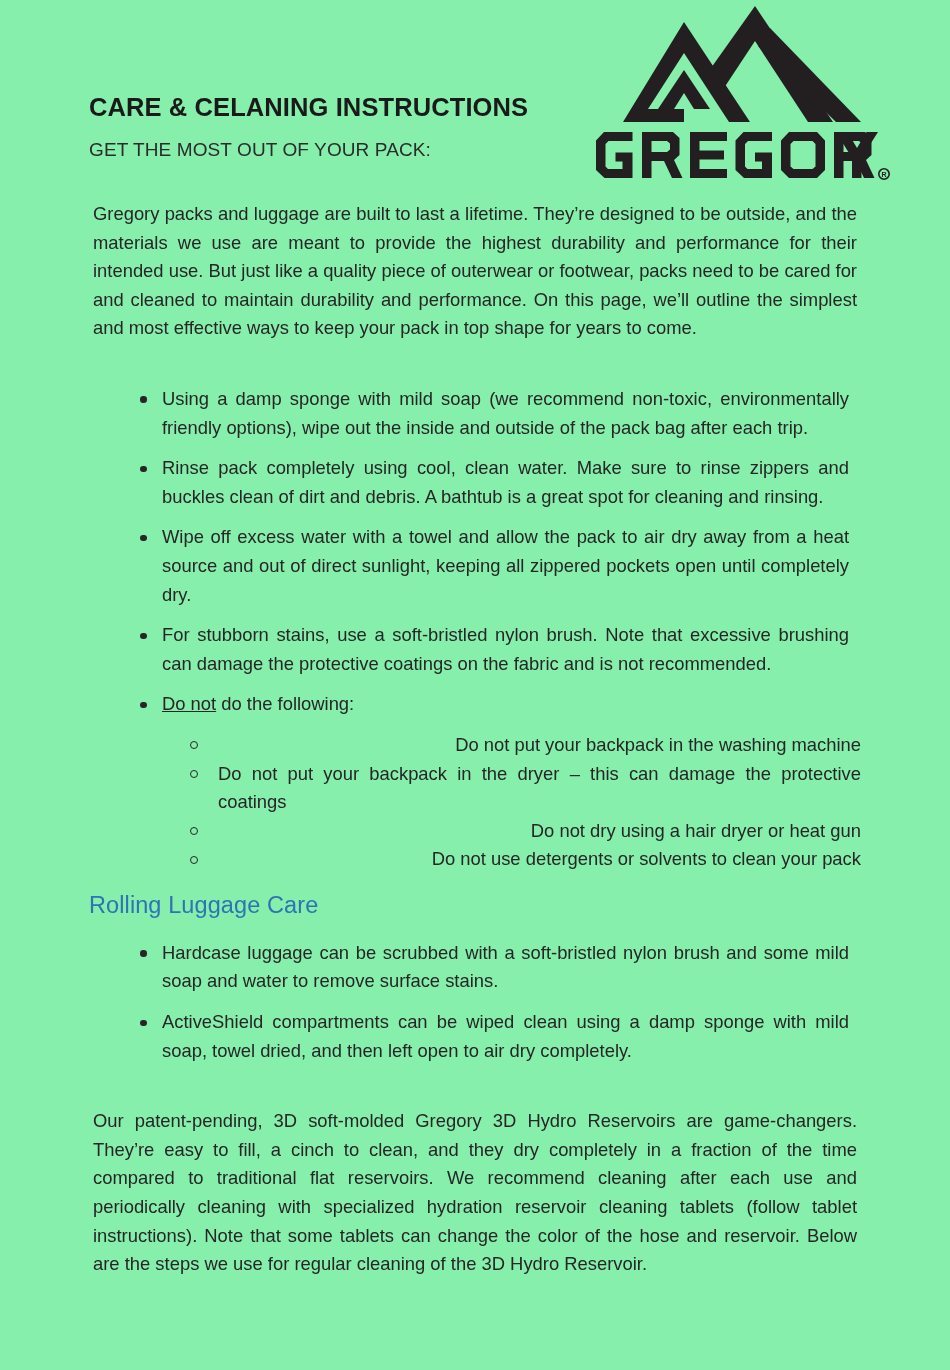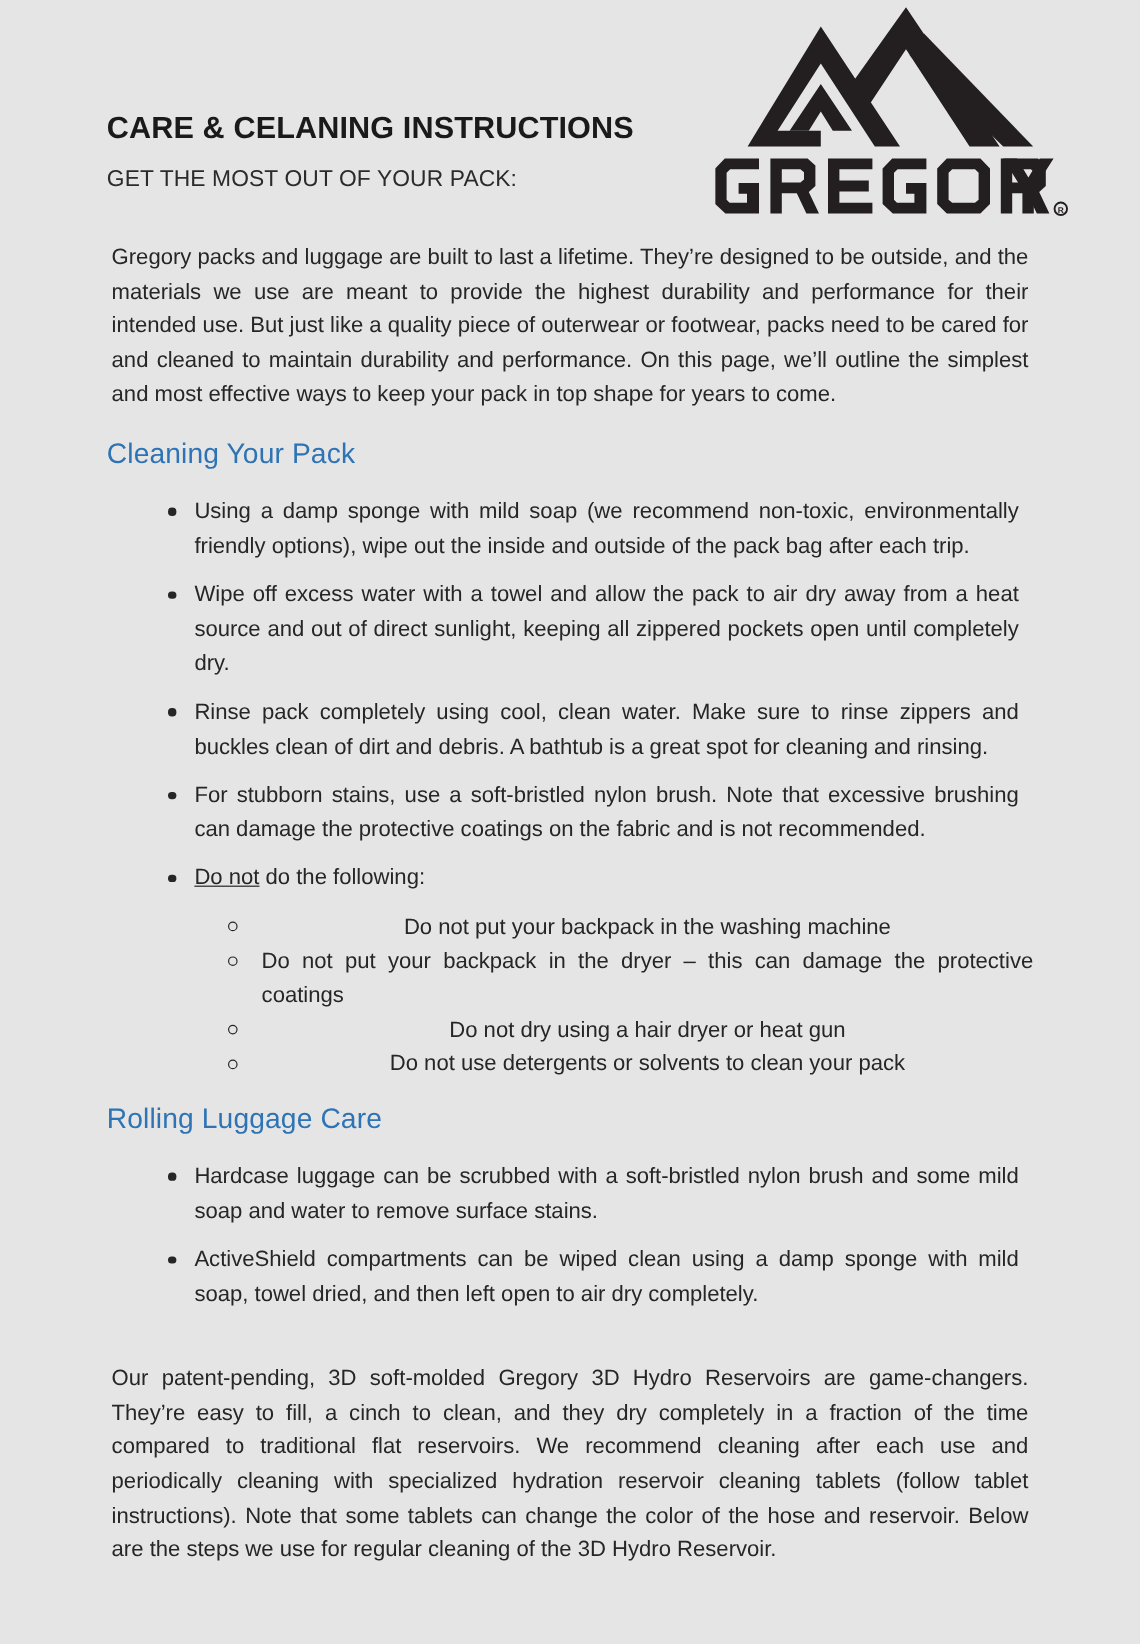--- a/index.html
+++ b/index.html
@@ -14,21 +14,21 @@
     overflow: hidden;
     font-family: "Liberation Sans", sans-serif;
     color: #262626;
     -webkit-font-smoothing: antialiased;
   }
 
   .page {
     position: relative;
     width: 950px;
     height: 1370px;
-    background: #e5e5e5;
+    background: #86efac;
     box-sizing: border-box;
   }
 
   
   .header {
     position: absolute;
     left: 0;
     top: 0;
     width: 950px;
     height: 192px;
@@ -152,21 +152,21 @@
     position: relative;
     padding-left: 68px;
     font-size: 18.4px;
     line-height: 28.6px;
     text-align: justify;
     text-justify: inter-word;
     color: #262626;
     margin: 0;
   }
   ul.level2 > li > .li-text { display: block; }
-  ul.level2 > li > .li-text.nojustify { text-align: center; }
+  ul.level2 > li > .li-text.nojustify { text-align: right; }
 
   ul.level2 > li > .marker-circle {
     position: absolute;
     left: 40px;
     top: 10.5px;
     width: 8px;
     height: 8px;
     border: 1.3px solid #262626;
     border-radius: 50%;
     box-sizing: border-box;
@@ -252,35 +252,34 @@
       </svg>
     </div>
   </div>
 
   <div class="content">
 
     <p class="body">Gregory packs and luggage are built to last a lifetime. They’re designed to be outside, and the materials we use are meant to provide the highest durability and performance for their intended use. But just like a quality piece of outerwear or footwear, packs need to be cared for and cleaned to maintain durability and performance. On this page, we’ll outline the simplest and most effective ways to keep your pack in top shape for years to come.</p>
 
     <div class="spacer-after-intro"></div>
 
-    <h2 class="section">Cleaning Your Pack</h2>
     <div class="spacer-after-h2"></div>
 
     <ul class="level1">
       <li>
         <span class="marker-disc"></span>
         <span class="li-text">Using a damp sponge with mild soap (we recommend non-toxic, environmentally friendly options), wipe out the inside and outside of the pack bag after each trip.</span>
       </li>
       <li>
         <span class="marker-disc"></span>
+        <span class="li-text">Rinse pack completely using cool, clean water. Make sure to rinse zippers and buckles clean of dirt and debris. A bathtub is a great spot for cleaning and rinsing.</span>
+      </li>
+      <li>
+        <span class="marker-disc"></span>
         <span class="li-text">Wipe off excess water with a towel and allow the pack to air dry away from a heat source and out of direct sunlight, keeping all zippered pockets open until completely dry.</span>
-      </li>
-      <li>
-        <span class="marker-disc"></span>
-        <span class="li-text">Rinse pack completely using cool, clean water. Make sure to rinse zippers and buckles clean of dirt and debris. A bathtub is a great spot for cleaning and rinsing.</span>
       </li>
       <li>
         <span class="marker-disc"></span>
         <span class="li-text">For stubborn stains, use a soft-bristled nylon brush. Note that excessive brushing can damage the protective coatings on the fabric and is not recommended.</span>
       </li>
       <li>
         <span class="marker-disc"></span>
         <span class="li-text nojustify"><span class="strong-underline">Do not</span><span> do the following:</span></span>
       </li>
     </ul>

